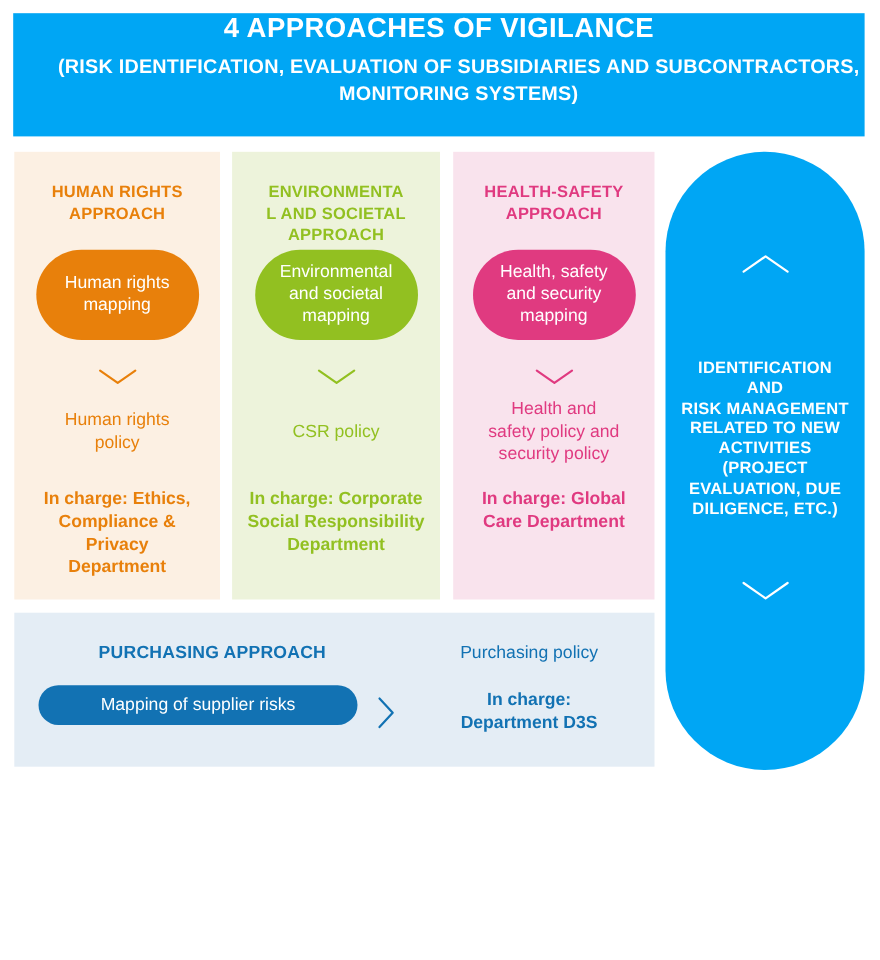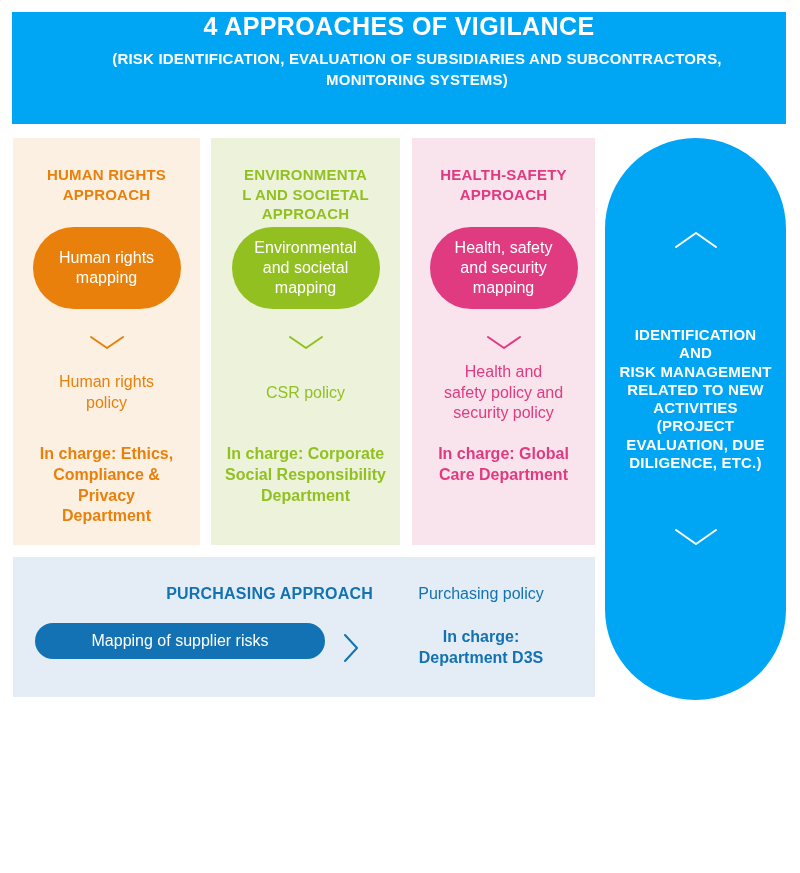--- a/index.html
+++ b/index.html
@@ -7,21 +7,21 @@
   .page { position: relative; width: 800px; height: 873px; background: #ffffff; overflow: hidden; }
   .ml { white-space: pre-line; }
 
   
   .header {
     position: absolute; left: 12px; top: 12px; width: 774px; height: 112px;
     background: #00A6F4; color: #ffffff; text-align: center;
     display: flex; flex-direction: column; justify-content: flex-start;
   }
   .header-title { font-size: 25px; font-weight: bold; letter-spacing: 0.4px; }
-  .header-subtitle { font-size: 15px; font-weight: bold; margin-top: 7px; line-height: 1.4; letter-spacing: 0.2px; margin-left: 36px; }
+  .header-subtitle { font-size: 18px; font-weight: bold; margin-top: 7px; line-height: 1.4; letter-spacing: 0.2px; margin-left: 36px; }
 
   
   .col {
     position: absolute; top: 138px; height: 407px;
     display: flex; flex-direction: column; align-items: center;
     text-align: center; box-sizing: border-box; padding-top: 27px;
   }
   .col-1 { left: 13px;  width: 187px; background: #FCF0E3; color: #E8800B; text-align: center; }
   .col-2 { left: 211px; width: 189px; background: #EDF3DB; color: #92C021; }
   .col-3 { left: 412px; width: 183px; background: #F9E3ED; color: #E03A80; }
@@ -48,21 +48,21 @@
     position: absolute; top: 188px; left: 10px; right: 10px;
     text-align: center; font-size: 15px; font-weight: bold; line-height: 1.22; letter-spacing: 0.2px;
   }
   .side-pill .chevron-down { position: absolute; top: 390px; left: 50%; transform: translateX(-50%); line-height: 0; }
 
   
   .purchasing {
     position: absolute; left: 13px; top: 557px; width: 582px; height: 140px;
     background: #E4EDF5; color: #1272B3;
   }
-  .purchasing-heading { position: absolute; left: 0; top: 28px; width: 360px; text-align: right; font-size: 16px; font-weight: bold; letter-spacing: 0.2px; }
+  .purchasing-heading { position: absolute; left: 0; top: 28px; width: 360px; text-align: center; font-size: 16px; font-weight: bold; letter-spacing: 0.2px; }
   .purchasing-policy { position: absolute; left: 360px; right: 6px; top: 28px; text-align: center; font-size: 16px; }
   .supplier-pill {
     position: absolute; left: 22px; top: 66px; width: 290px; height: 36px;
     background: #1272B3; border-radius: 25px; color: #ffffff; font-size: 16px;
     display: flex; align-items: center; justify-content: center;
   }
   .purchasing-chevron { position: absolute; left: 330px; top: 76px; line-height: 0; }
   .purchasing-incharge { position: absolute; left: 360px; right: 6px; top: 70px; text-align: center; font-size: 16px; font-weight: bold; line-height: 1.3; }
 
   

